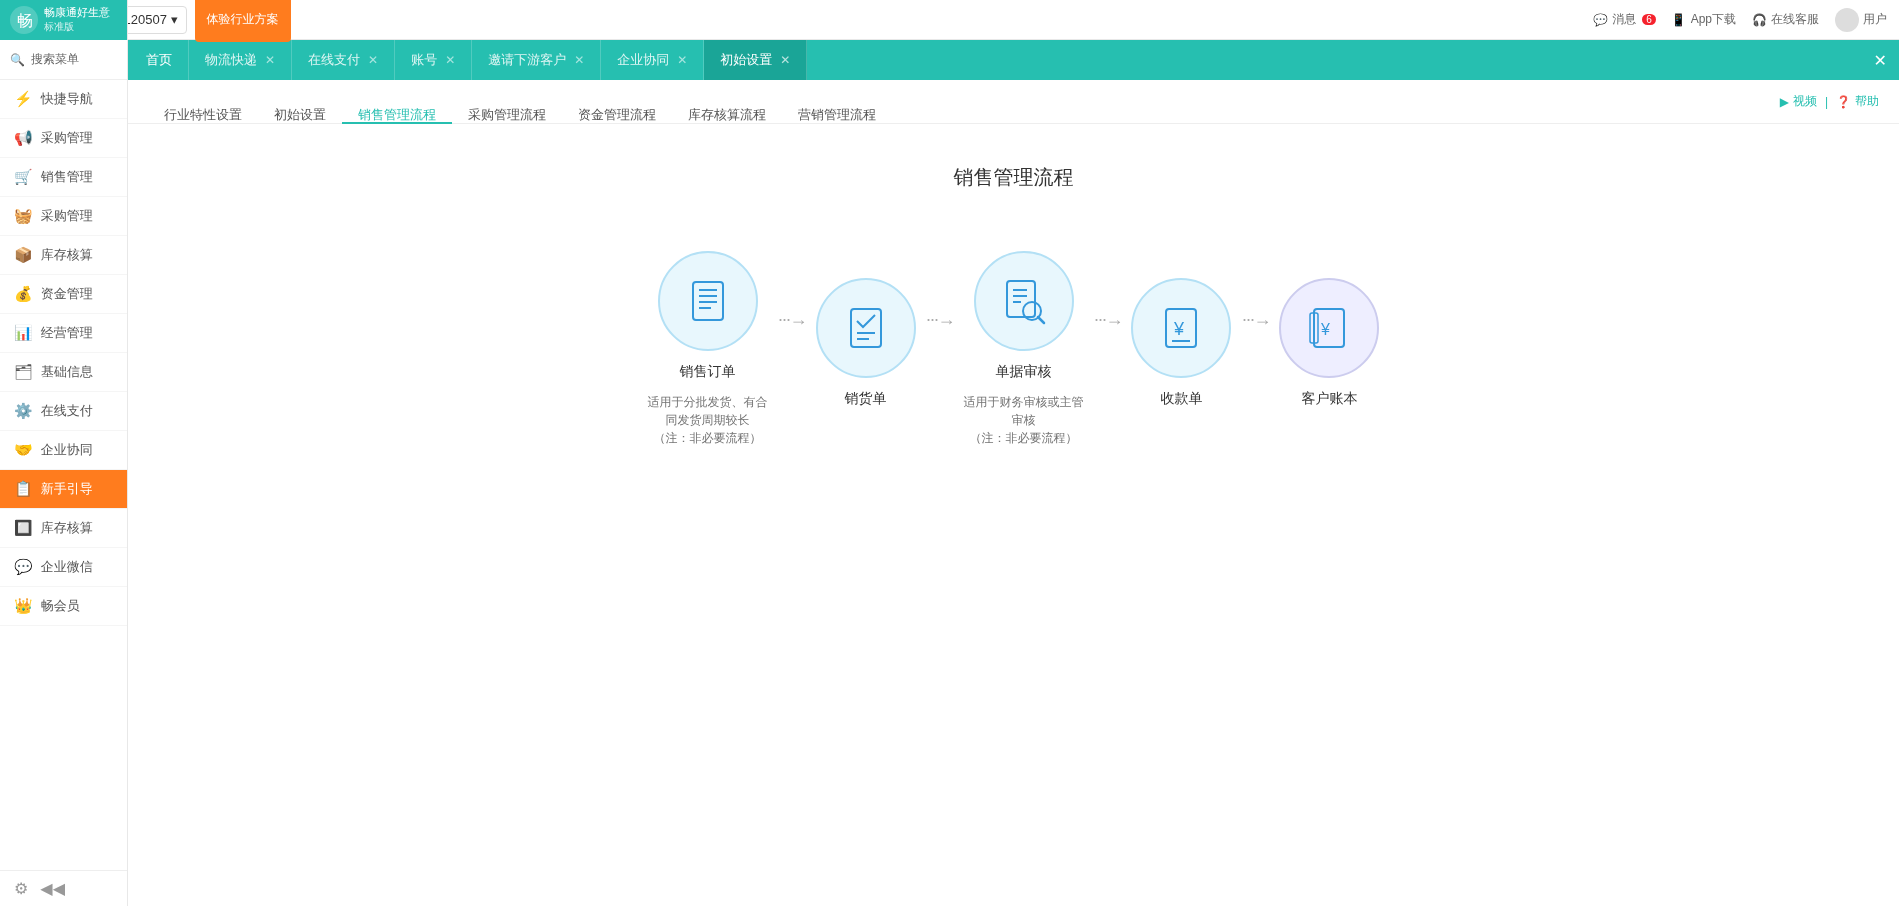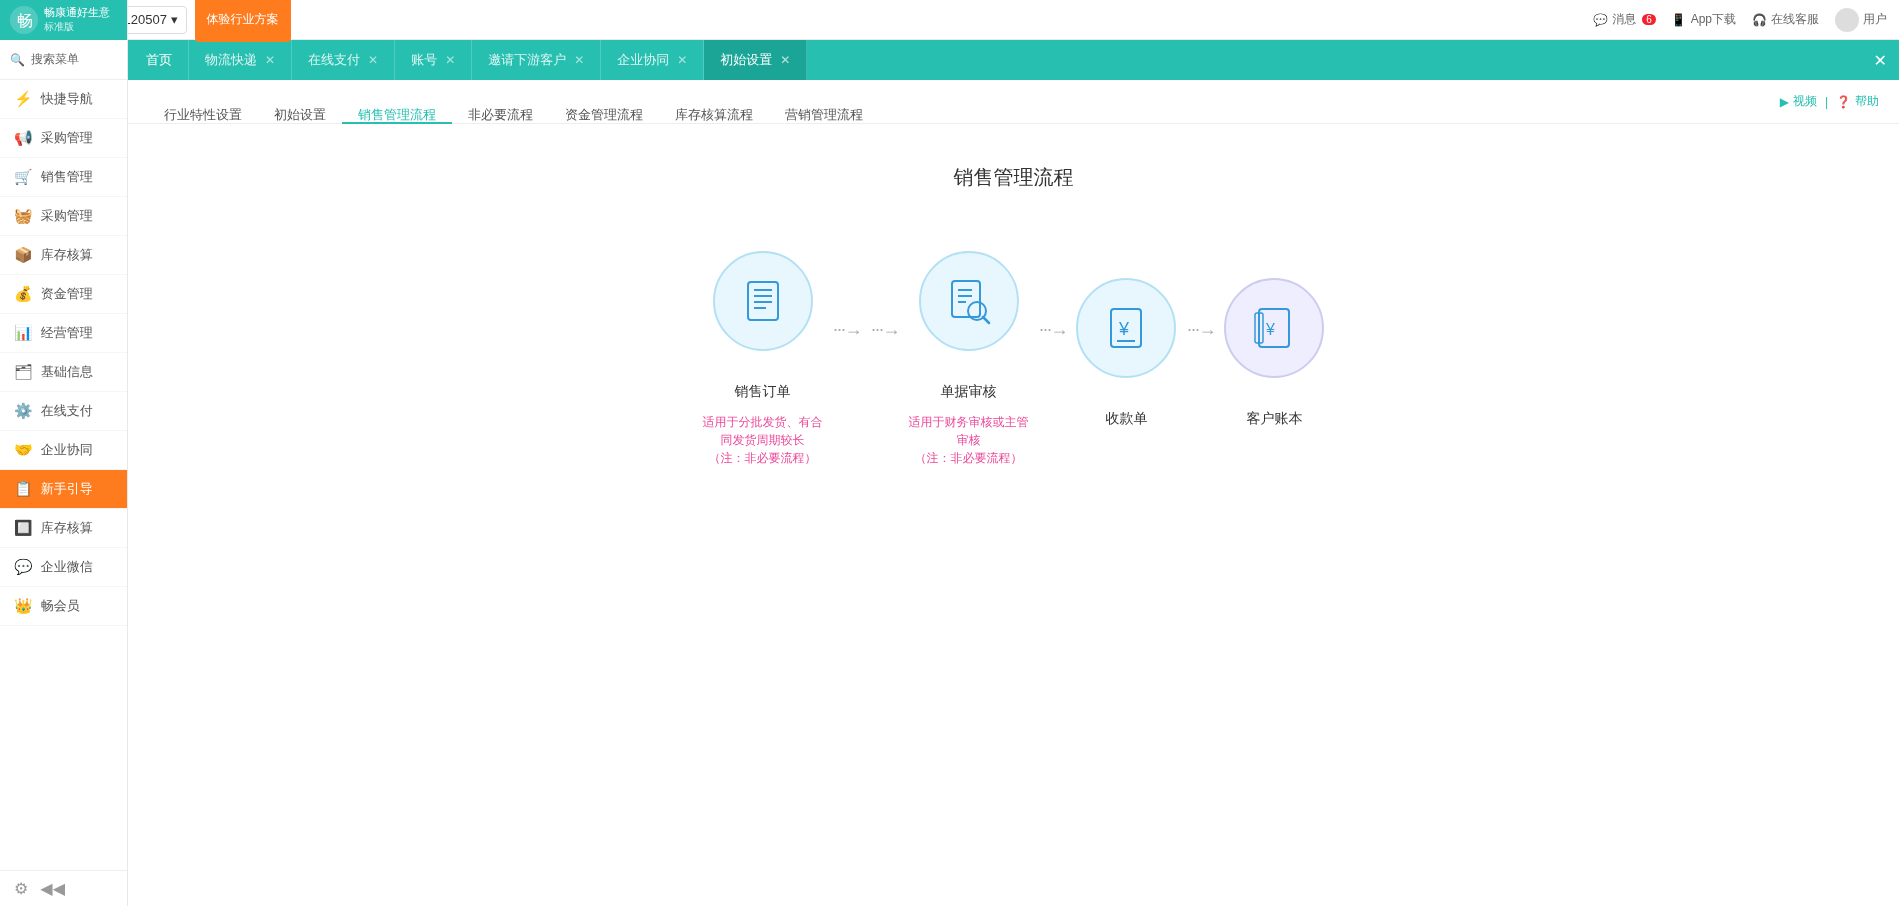--- a/index.html
+++ b/index.html
@@ -179,25 +179,24 @@
       background: #e8f7fd;
       display: flex; align-items: center; justify-content: center;
       font-size: 36px;
       color: #3498db;
     }
     .step-name {
       font-size: 14px;
       color: #333;
       font-weight: 500;
       text-align: center;
-      margin-top: 20px;
     }
     .step-desc {
       font-size: 12px;
-      color: #ec4899;
+      color: #737373;
       text-align: center;
       line-height: 1.5;
       max-width: 120px;
     }
     .flow-arrow {
       font-size: 18px;
       color: #aaa;
       margin-bottom: 60px;
       letter-spacing: -2px;
     }
@@ -350,21 +349,21 @@
     <div class="sub-tab">
       <span>行业特性设置</span>
     </div>
     <div class="sub-tab">
       <span>初始设置</span>
     </div>
     <div class="sub-tab active">
       <span>销售管理流程</span>
     </div>
     <div class="sub-tab">
-      <span>非必要流程</span>
+      <span>采购管理流程</span>
     </div>
     <div class="sub-tab">
       <span>资金管理流程</span>
     </div>
     <div class="sub-tab">
       <span>库存核算流程</span>
     </div>
     <div class="sub-tab">
       <span>营销管理流程</span>
     </div>
@@ -395,20 +394,32 @@
             <line x1="16" y1="26" x2="34" y2="26" stroke="#3498db" stroke-width="2"></line>
             <line x1="16" y1="32" x2="28" y2="32" stroke="#3498db" stroke-width="2"></line>
           </svg>
         </div>
         <div class="step-name">销售订单</div>
         <div class="step-desc">适用于分批发货、有合同发货周期较长<br>（注：非必要流程）</div>
       </div>
 
       <div class="flow-arrow">···→</div>
 
+      <div class="flow-step">
+        <div class="step-circle">
+          <svg width="50" height="50" viewBox="0 0 50 50" fill="none">
+            <rect x="10" y="6" width="30" height="38" rx="3" fill="none" stroke="#3498db" stroke-width="2"></rect>
+            <polyline points="16,18 22,24 34,12" stroke="#3498db" stroke-width="2" fill="none"></polyline>
+            <line x1="16" y1="30" x2="34" y2="30" stroke="#3498db" stroke-width="2"></line>
+            <line x1="16" y1="36" x2="28" y2="36" stroke="#3498db" stroke-width="2"></line>
+          </svg>
+        </div>
+        <div class="step-name">销货单</div>
+        <div class="step-desc"></div>
+      </div>
 
       <div class="flow-arrow">···→</div>
 
       <div class="flow-step">
         <div class="step-circle">
           <svg width="50" height="50" viewBox="0 0 50 50" fill="none">
             <rect x="8" y="5" width="28" height="36" rx="3" fill="none" stroke="#3498db" stroke-width="2"></rect>
             <circle cx="33" cy="35" r="9" fill="none" stroke="#3498db" stroke-width="2"></circle>
             <line x1="39" y1="41" x2="45" y2="47" stroke="#3498db" stroke-width="2.5" stroke-linecap="round"></line>
             <line x1="14" y1="14" x2="28" y2="14" stroke="#3498db" stroke-width="2"></line>

